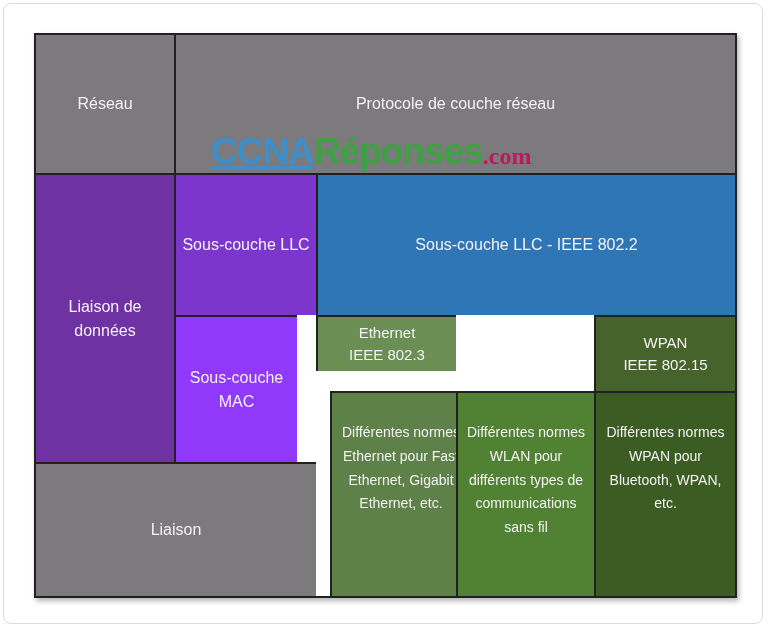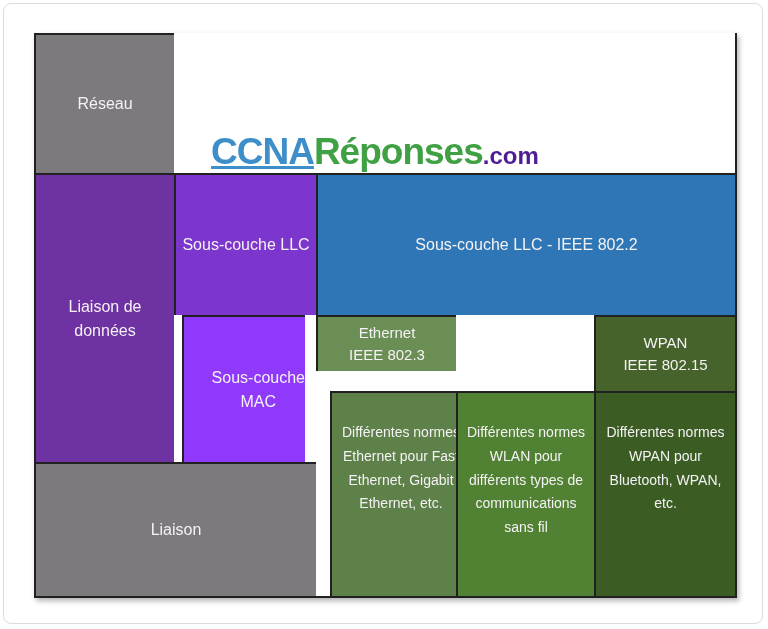--- a/index.html
+++ b/index.html
@@ -39,21 +39,21 @@
     font-size: 16px;
     line-height: 1.5;
     white-space: pre-line;
   }
   
   .c-reseau    { left:0;   top:0;   width:140px; height:140px; }
   .c-protocole { left:140px; top:0; width:561px; height:140px; }
   .c-liaison   { left:0;   top:140px; width:140px; height:289px; }
   .c-llc       { left:140px; top:140px; width:142px; height:142px; }
   .c-llc-ieee  { left:282px; top:140px; width:419px; height:142px; }
-  .c-mac       { left:148px; top:282px; width:123px; height:147px;justify-content:flex-end; }
+  .c-mac       { left:140px; top:282px; width:123px; height:147px; }
   .c-physique  { left:0;   top:429px; width:282px; height:134px; }
   .c-eth-h     { left:282px; top:282px; width:140px; height:56px; }
   .c-wlan-h    { left:422px; top:282px; width:138px; height:76px; }
   .c-wpan-h    { left:560px; top:282px; width:141px; height:76px; }
   .c-eth-b     { left:296px; top:358px; width:140px; height:205px; }
   .c-wlan-b    { left:422px; top:358px; width:138px; height:205px; }
   .c-wpan-b    { left:560px; top:358px; width:141px; height:205px; }
   
   .gray    { background: #7c7a7c; }
   .purple1 { background: #6f32a2; }
@@ -79,32 +79,35 @@
     position: absolute;
     left: 177px; top: 98px;
     font-size: 37px;
     font-weight: bold;
     letter-spacing: -1px;
     white-space: nowrap;
     user-select: none;
   }
   .wm-ccna { color: #3d8ec9; text-decoration: underline; }
   .wm-rep  { color: #3fa044; }
-  .wm-com  { color: #4c1d95; font-size: 24px; letter-spacing: 0; }
+  .wm-com  { color: #be185d; font-size: 24px; letter-spacing: 0; font-family: Liberation Serif, serif; }
 </style>
 </head>
 <body>
 
 <div class="card">
   <div class="diagram">
 
     <div class="cell gray c-reseau">
       <span>Réseau</span>
     </div>
 
+    <div class="cell gray c-protocole">
+      <span>Protocole de couche réseau</span>
+    </div>
 
     <div class="cell purple1 c-liaison">
       <span>Liaison de
 données</span>
     </div>
 
     <div class="cell purple2 c-llc">
       <span>Sous-couche LLC</span>
     </div>
 

